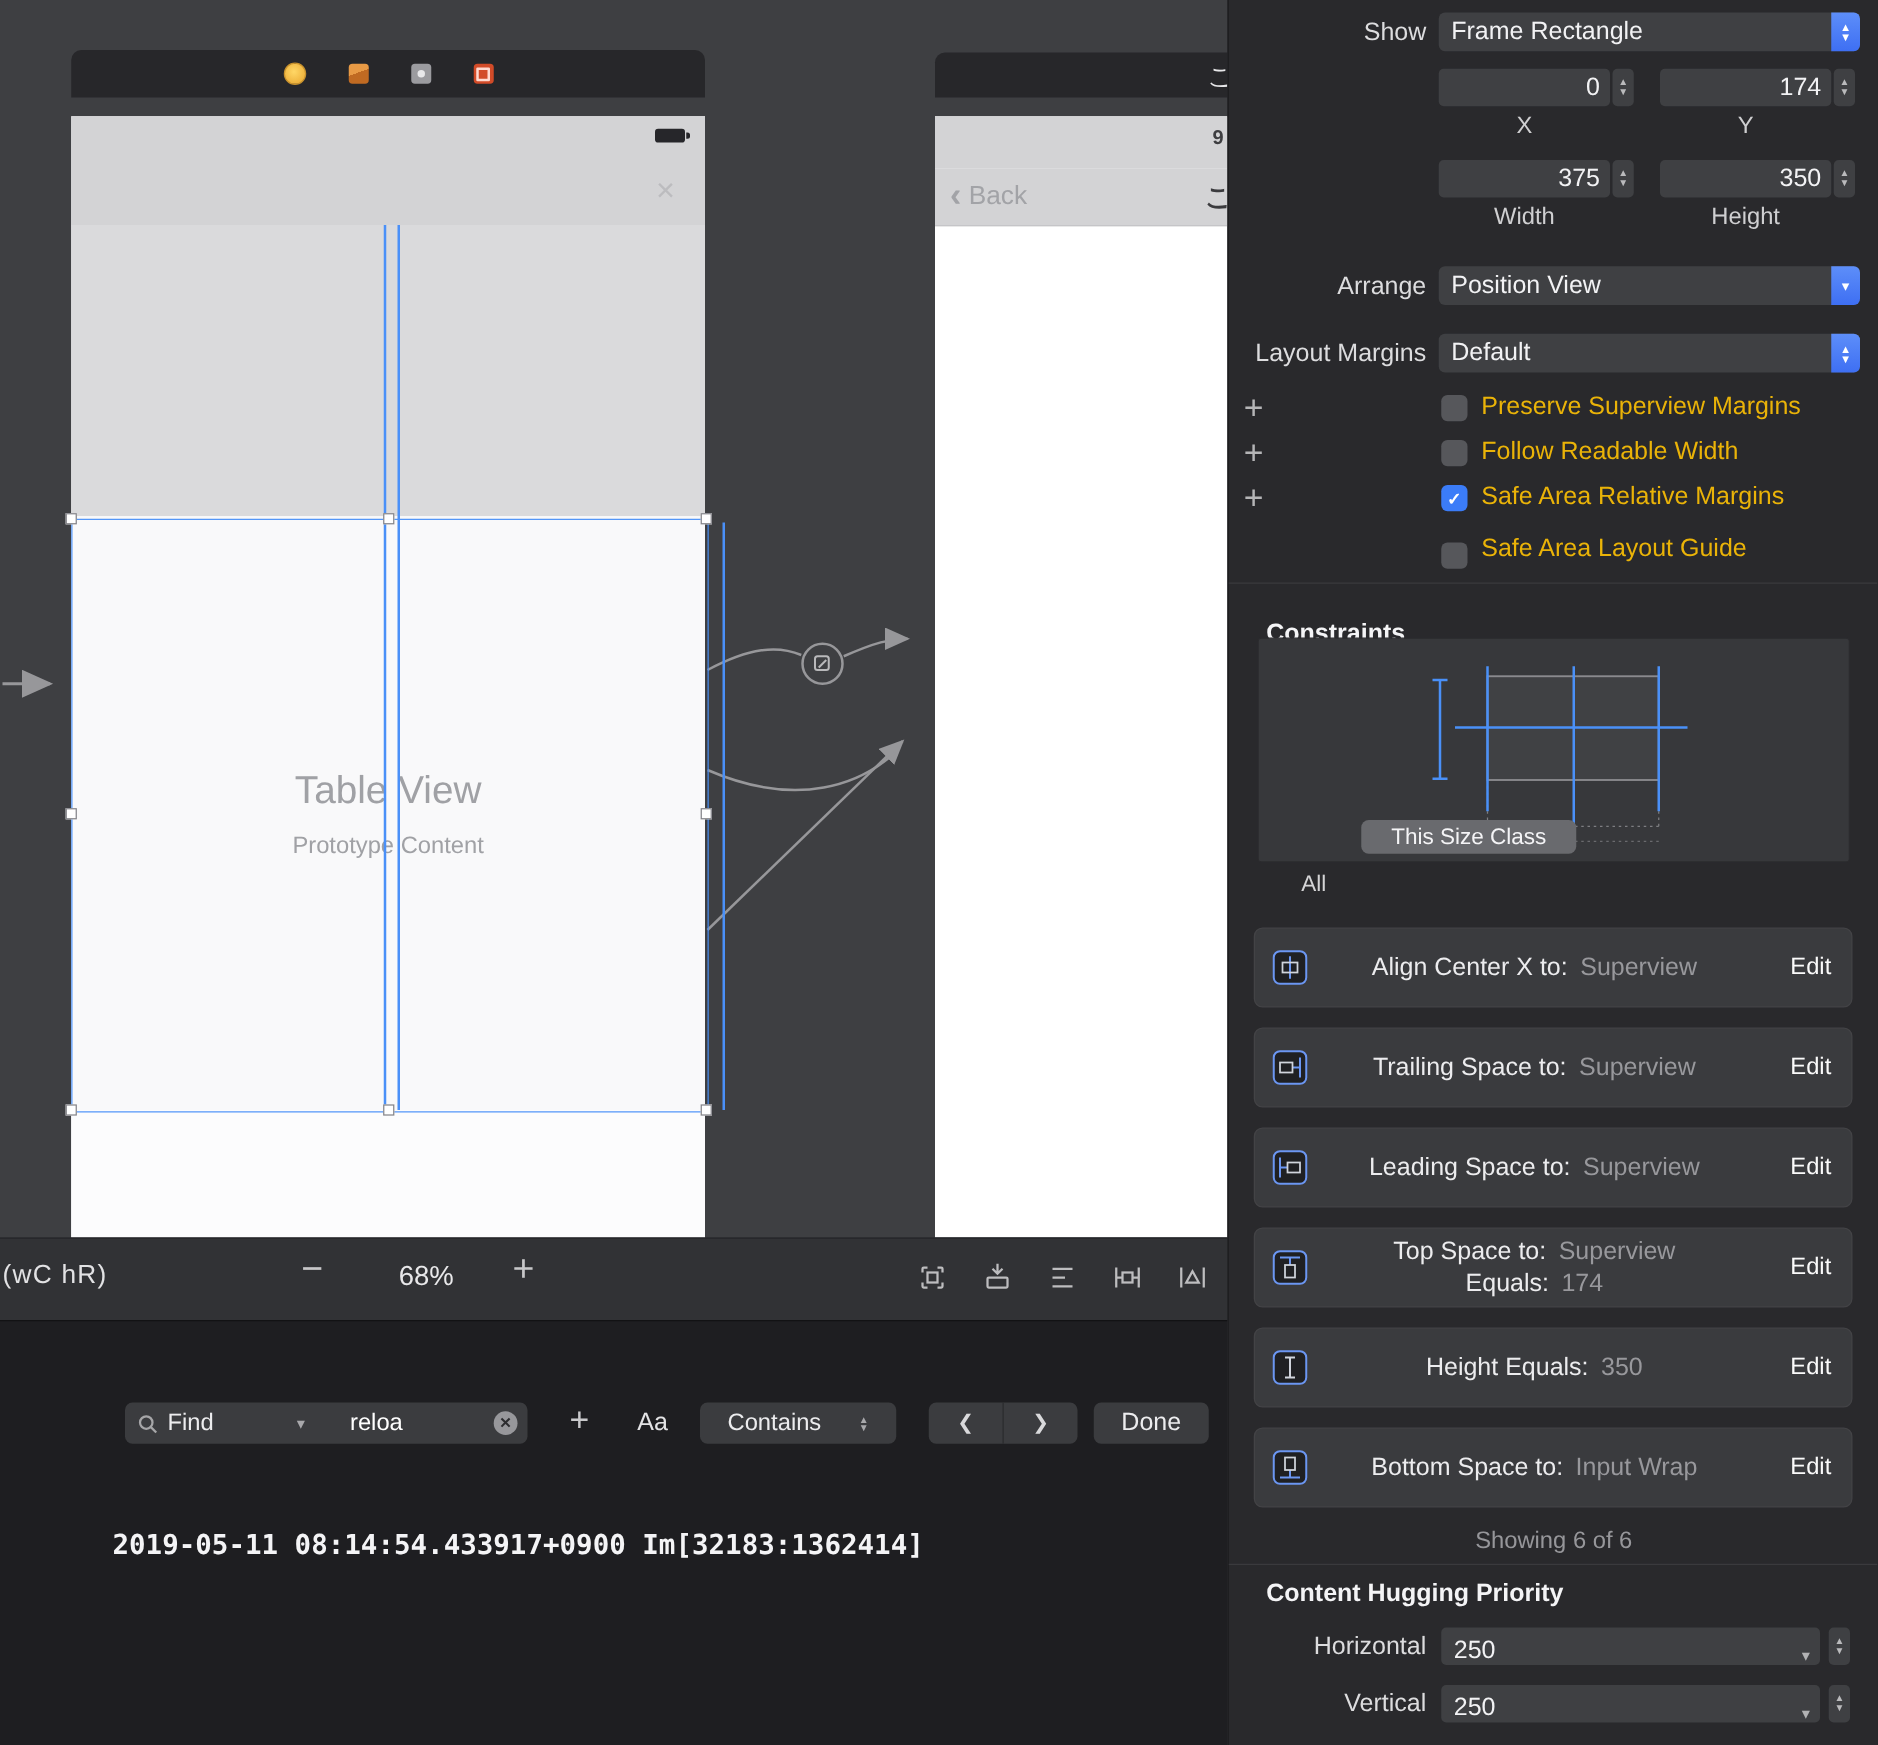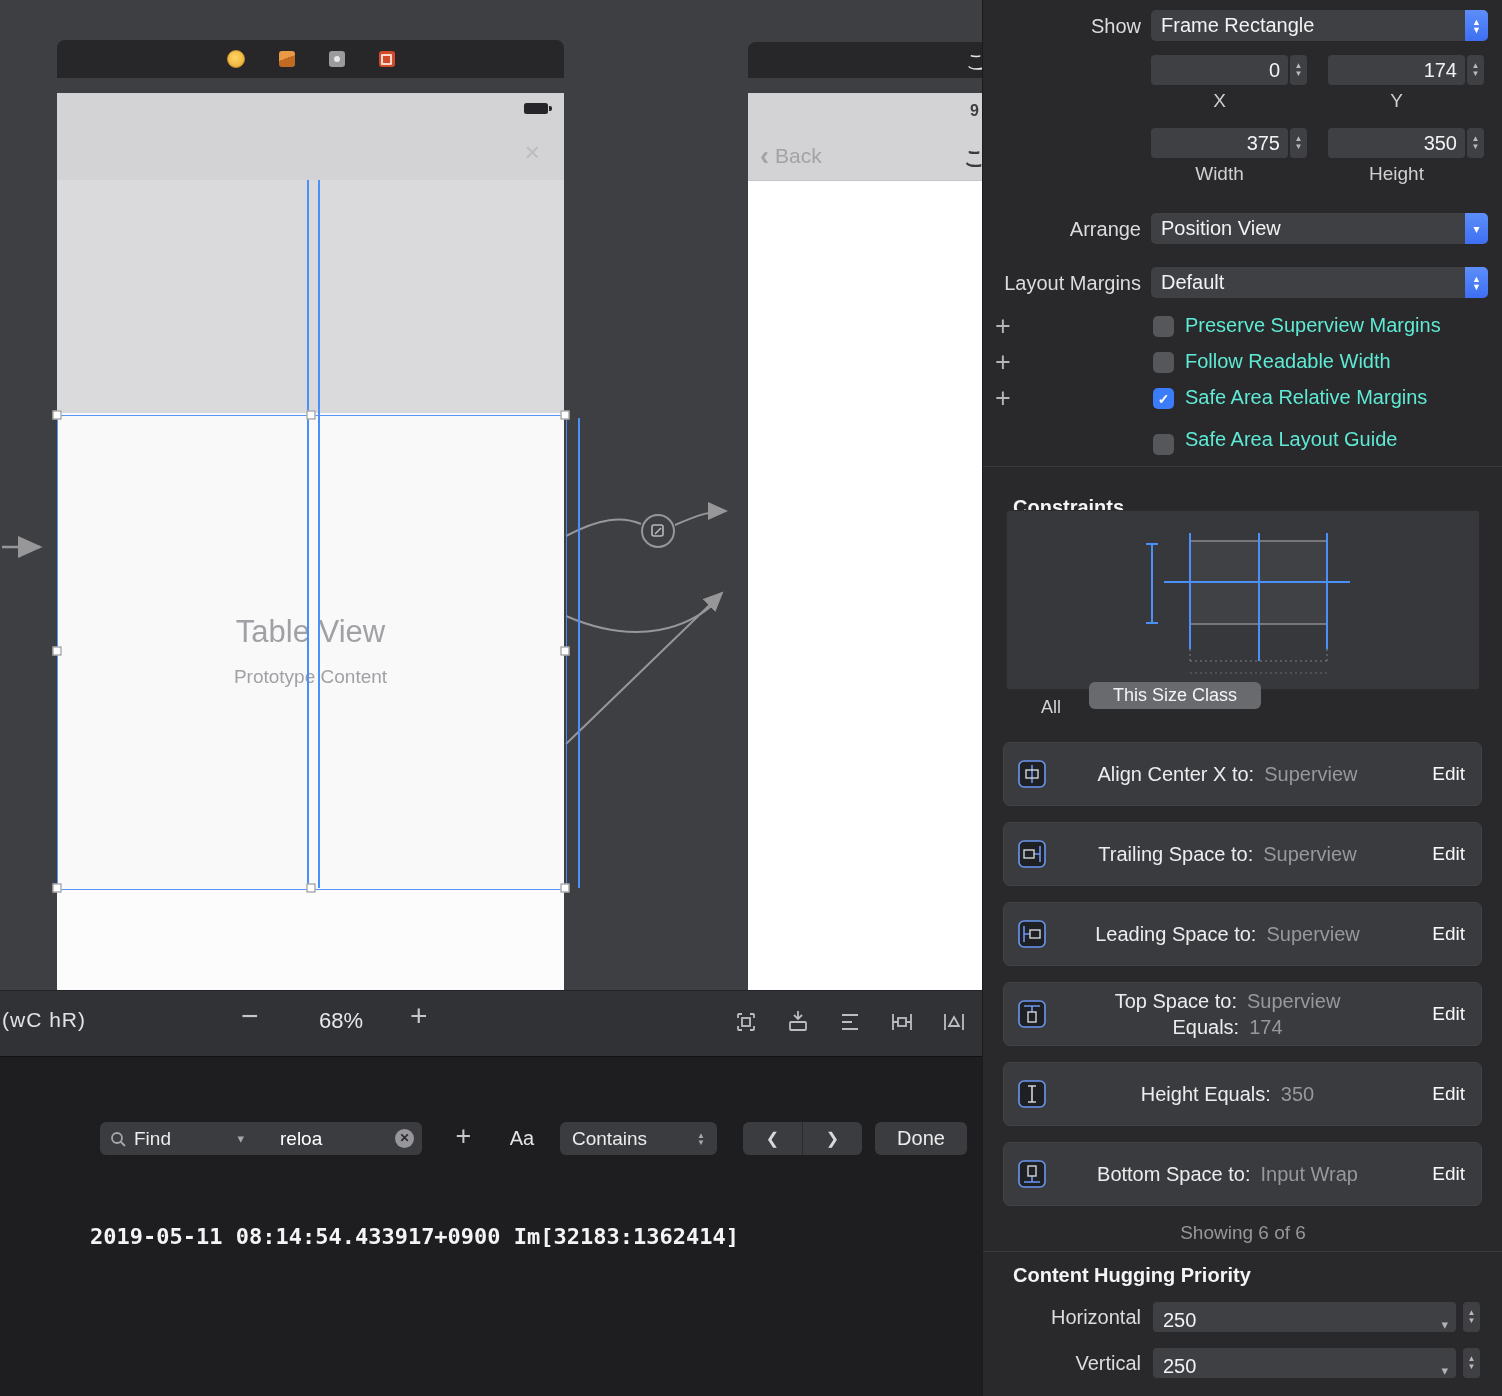--- a/index.html
+++ b/index.html
@@ -72,21 +72,21 @@
   .find-caret{margin-left:auto;margin-right:6px;font-size:13px;color:#a8a8ab;}
   .search-value{width:110px;margin-left:28px;background:transparent;border:none;outline:none;
                 font-family:"Liberation Sans",sans-serif;font-size:19px;color:#ffffff;}
   .clear-btn{margin-left:auto;margin-right:8px;width:19px;height:19px;border-radius:50%;background:#97979b;
              color:#2c2c2f;font-size:12px;line-height:19px;text-align:center;font-weight:bold;}
   .plus-btn{position:absolute;left:447px;top:64px;width:33px;height:33px;font-size:27px;color:#c9c9cb;
             text-align:center;line-height:31px;}
   .aa-btn{position:absolute;left:500px;top:65px;width:44px;height:33px;font-size:20px;color:#e3e3e5;
           text-align:center;line-height:33px;}
   .contains-dd{position:absolute;left:560px;top:65px;width:157px;height:33px;background:#3b3c3f;border-radius:6px;
-               display:flex;align-items:center;padding:0 12px;box-sizing:border-box;}
+               display:flex;align-items:center;padding:0 22px;box-sizing:border-box;}
   .contains-label{font-size:19px;color:#ececee;}
   .mini-stepper{margin-left:auto;display:flex;flex-direction:column;align-items:center;color:#a8a8ab;}
   .mini-stepper span{font-size:8px;line-height:7px;}
   .nav-seg{position:absolute;left:743px;top:65px;width:119px;height:33px;background:#3b3c3f;border-radius:6px;display:flex;}
   .nav-seg .seg-cell{flex:1;text-align:center;line-height:33px;font-size:16px;color:#d9d9db;}
   .nav-seg .seg-cell:first-child{border-right:1px solid #2b2b2e;}
   .done-btn{position:absolute;left:875px;top:65px;width:92px;height:33px;background:#3b3c3f;border-radius:6px;
             color:#ececee;font-size:20px;text-align:center;line-height:33px;}
   .log{position:absolute;left:90px;top:105px;right:0;font-family:"DejaVu Sans Mono",monospace;
        font-weight:bold;font-size:22px;line-height:30px;color:#f4f4f6;white-space:pre;}
@@ -106,28 +106,28 @@
       text-align:right;padding-right:8px;line-height:30px;box-sizing:border-box;}
   .stepper{position:absolute;width:17px;height:30px;background:#3f4043;border-radius:4px;
            display:flex;flex-direction:column;align-items:center;justify-content:center;color:#bababc;}
   .stepper span{font-size:8px;line-height:8px;}
   .axis-lab{position:absolute;width:137px;text-align:center;color:#cfcfd1;font-size:19px;}
   .plus-var{position:absolute;left:12px;font-size:27px;color:#b5b5b7;}
   .cb{position:absolute;left:170px;width:21px;height:21px;border-radius:5px;background:#56575b;
       display:flex;align-items:center;justify-content:center;}
   .cb.checked{background:#3b7cf8;}
   .cb .mark{color:#fff;font-size:14px;font-weight:bold;}
-  .cb-label{position:absolute;left:202px;color:#5eead4;}
+  .cb-label{position:absolute;left:202px;color:#eab308;}
   .hr{position:absolute;left:0;right:0;height:1px;background:#3a3a3d;}
   .sect-title{position:absolute;left:30px;font-weight:bold;color:#f4f4f6;}
   #diagram{position:absolute;left:23px;top:510px;width:474px;height:180px;background:#37383b;
            border:1px solid #2b2b2e;border-radius:3px;box-sizing:border-box;}
   .seg-all{position:absolute;left:30px;top:694px;width:76px;height:27px;text-align:center;
            line-height:27px;font-size:18px;color:#d4d4d6;}
-  .seg-size{position:absolute;left:106px;top:682px;width:172px;height:27px;background:#696a6e;border-radius:6px;
+  .seg-size{position:absolute;left:106px;top:656px;width:172px;height:27px;background:#696a6e;border-radius:6px;
             text-align:center;line-height:27px;font-size:18px;color:#f4f4f6;}
   .card{position:absolute;left:20px;width:479px;height:64px;background:#3a3b3e;border-radius:7px;
         border:1px solid #434346;box-sizing:border-box;}
   .c-icon{position:absolute;left:13px;top:16px;width:30px;height:30px;}
   .c-text{position:absolute;left:60px;right:90px;top:0;height:100%;display:flex;flex-direction:column;
           align-items:center;justify-content:center;}
   .c-line{display:flex;gap:10px;line-height:26px;white-space:nowrap;}
   .c-label{color:#ececee;}
   .c-value{color:#98989c;}
   .c-edit{position:absolute;right:16px;top:50%;transform:translateY(-50%);color:#fafafa;font-size:19px;}

